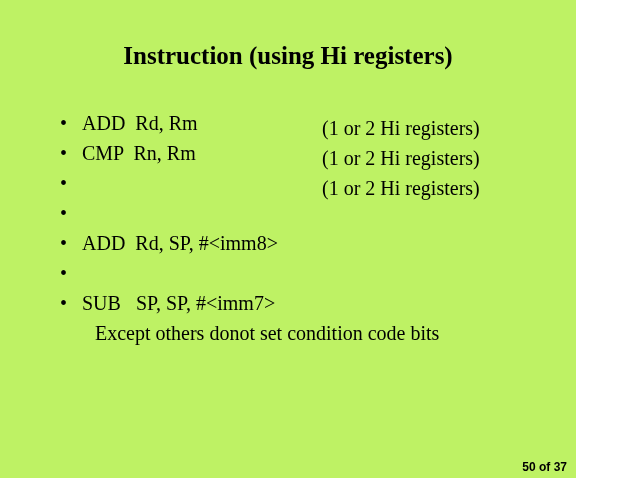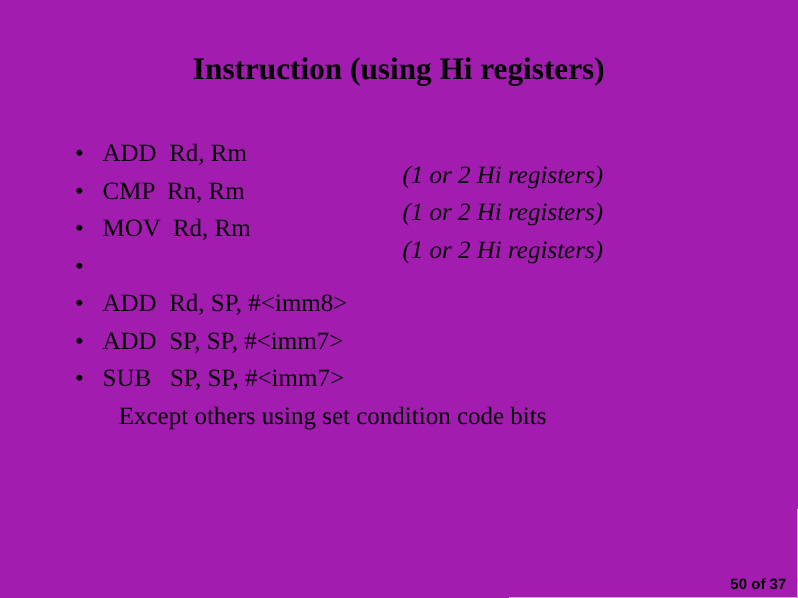--- a/index.html
+++ b/index.html
@@ -2,26 +2,27 @@
 <html><head>
 <meta charset="utf-8">
 <style>
   html, body {
     margin: 0;
     padding: 0;
     background: #ffffff;
   }
   .slide {
     position: relative;
-    width: 638px;
+    width: 552px;
     height: 478px;
-    background: #a21caf;
+    background: #bef264;
     color: #000000;
     font-family: "Liberation Serif", serif;
     overflow: hidden;
+    padding-left: 24px;
   }
   .title {
     position: absolute;
     top: 42px;
     left: 0;
     width: 100%;
     margin: 0;
     text-align: center;
     font-size: 25px;
     font-weight: bold;
@@ -48,23 +49,22 @@
   }
   .instr {
     position: absolute;
     left: 82px;
     top: 0;
     white-space: pre;
   }
   .note {
     position: absolute;
     left: 322px;
-    top: 17px;
+    top: 5px;
     white-space: pre;
-    font-style: italic;
   }
   .footnote {
     position: absolute;
     top: 318px;
     left: 95px;
     margin: 0;
     font-size: 20px;
     line-height: 30px;
     white-space: pre;
   }
@@ -94,46 +94,44 @@
     </div>
 
     <div class="bullet-row">
       <span class="bullet">•</span>
       <span class="instr">CMP  Rn, Rm</span>
       <span class="note">(1 or 2 Hi registers)</span>
     </div>
 
     <div class="bullet-row">
       <span class="bullet">•</span>
-      <span class="instr">MOV  Rd, Rm</span>
       <span class="note">(1 or 2 Hi registers)</span>
     </div>
 
     <div class="bullet-row">
       <span class="bullet">•</span>
       <span class="note"></span>
     </div>
 
     <div class="bullet-row">
       <span class="bullet">•</span>
       <span class="instr">ADD  Rd, SP, #&lt;imm8&gt;</span>
       <span class="note"></span>
     </div>
 
     <div class="bullet-row">
       <span class="bullet">•</span>
-      <span class="instr">ADD  SP, SP, #&lt;imm7&gt;</span>
       <span class="note"></span>
     </div>
 
     <div class="bullet-row">
       <span class="bullet">•</span>
       <span class="instr">SUB   SP, SP, #&lt;imm7&gt;</span>
       <span class="note"></span>
     </div>
 
   </div>
 
-  <p class="footnote">Except others using set condition code bits</p>
+  <p class="footnote">Except others donot set condition code bits</p>
 
   <div class="page-indicator">50 of 37</div>
 
 </div>
 
 </body></html>

